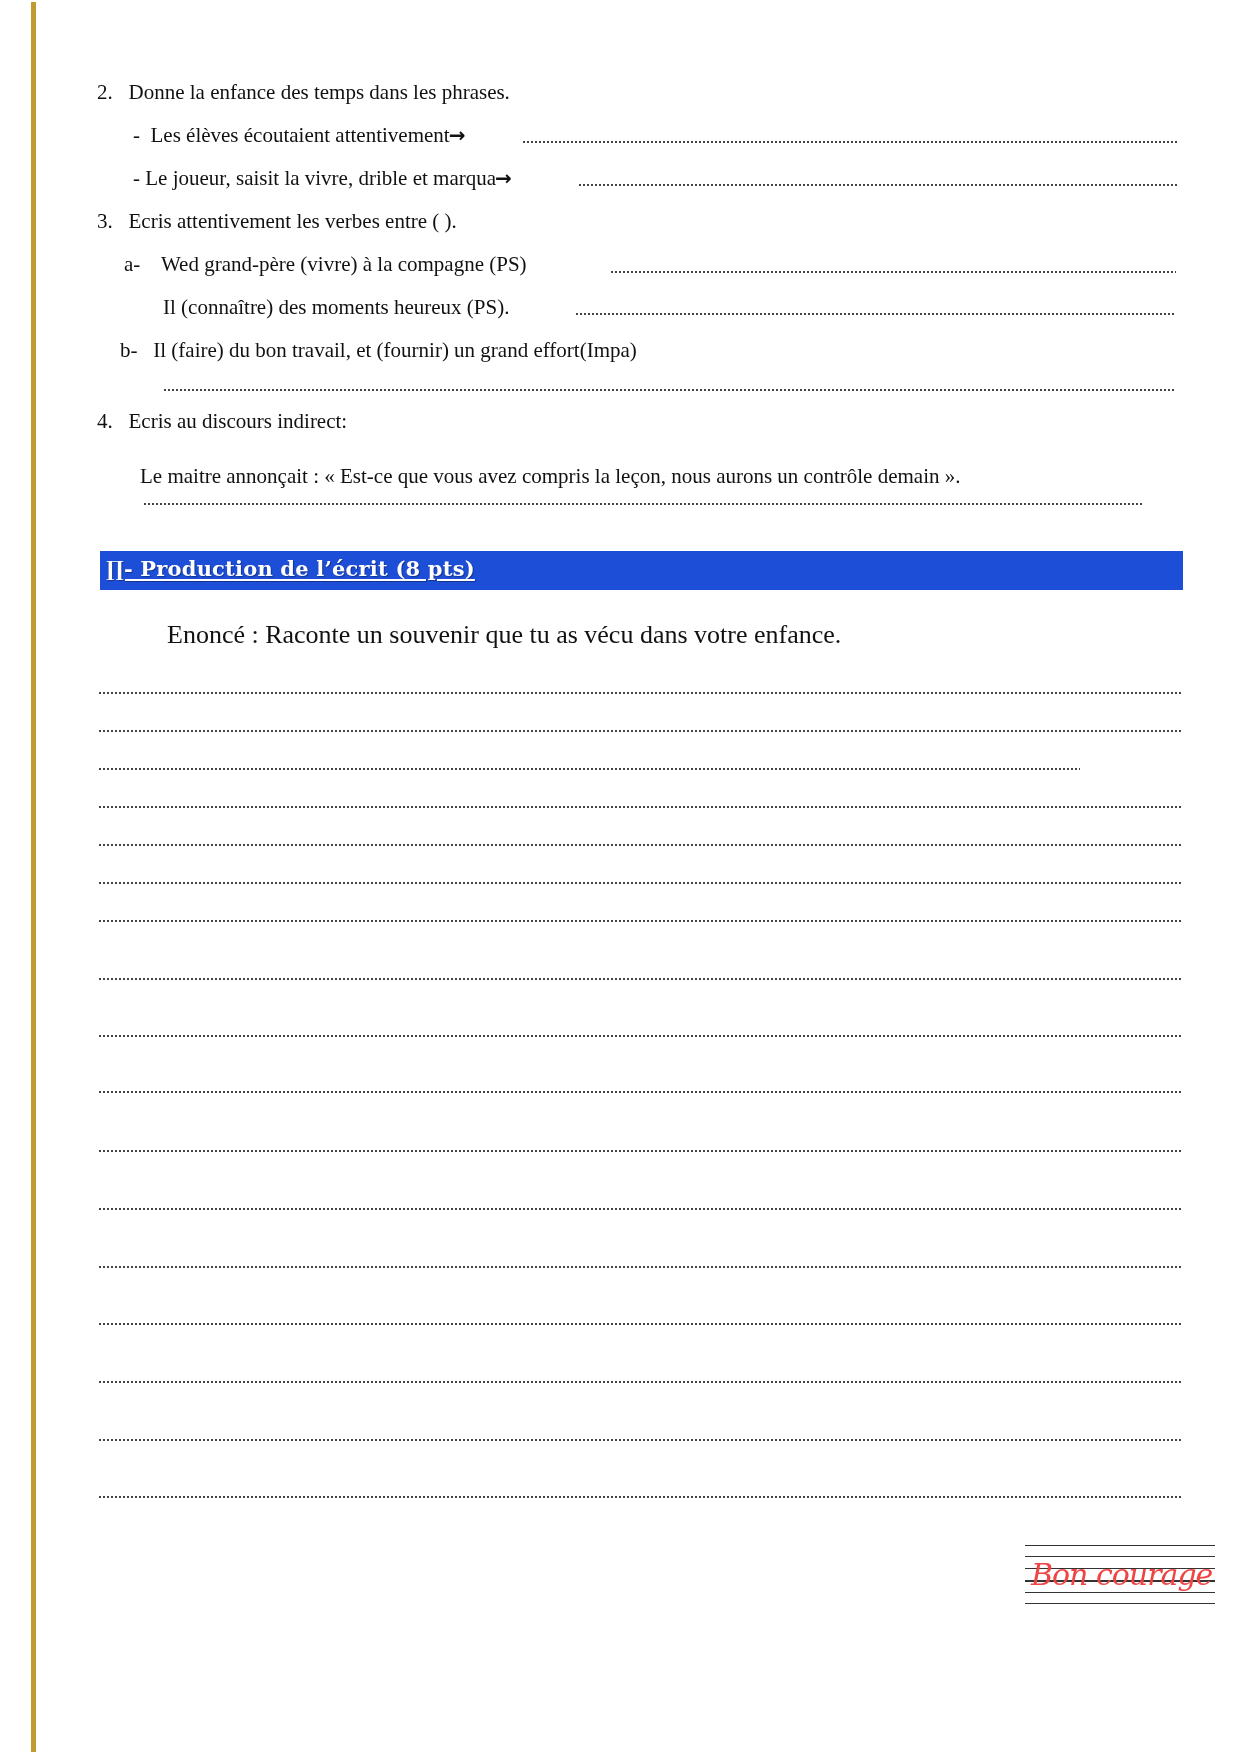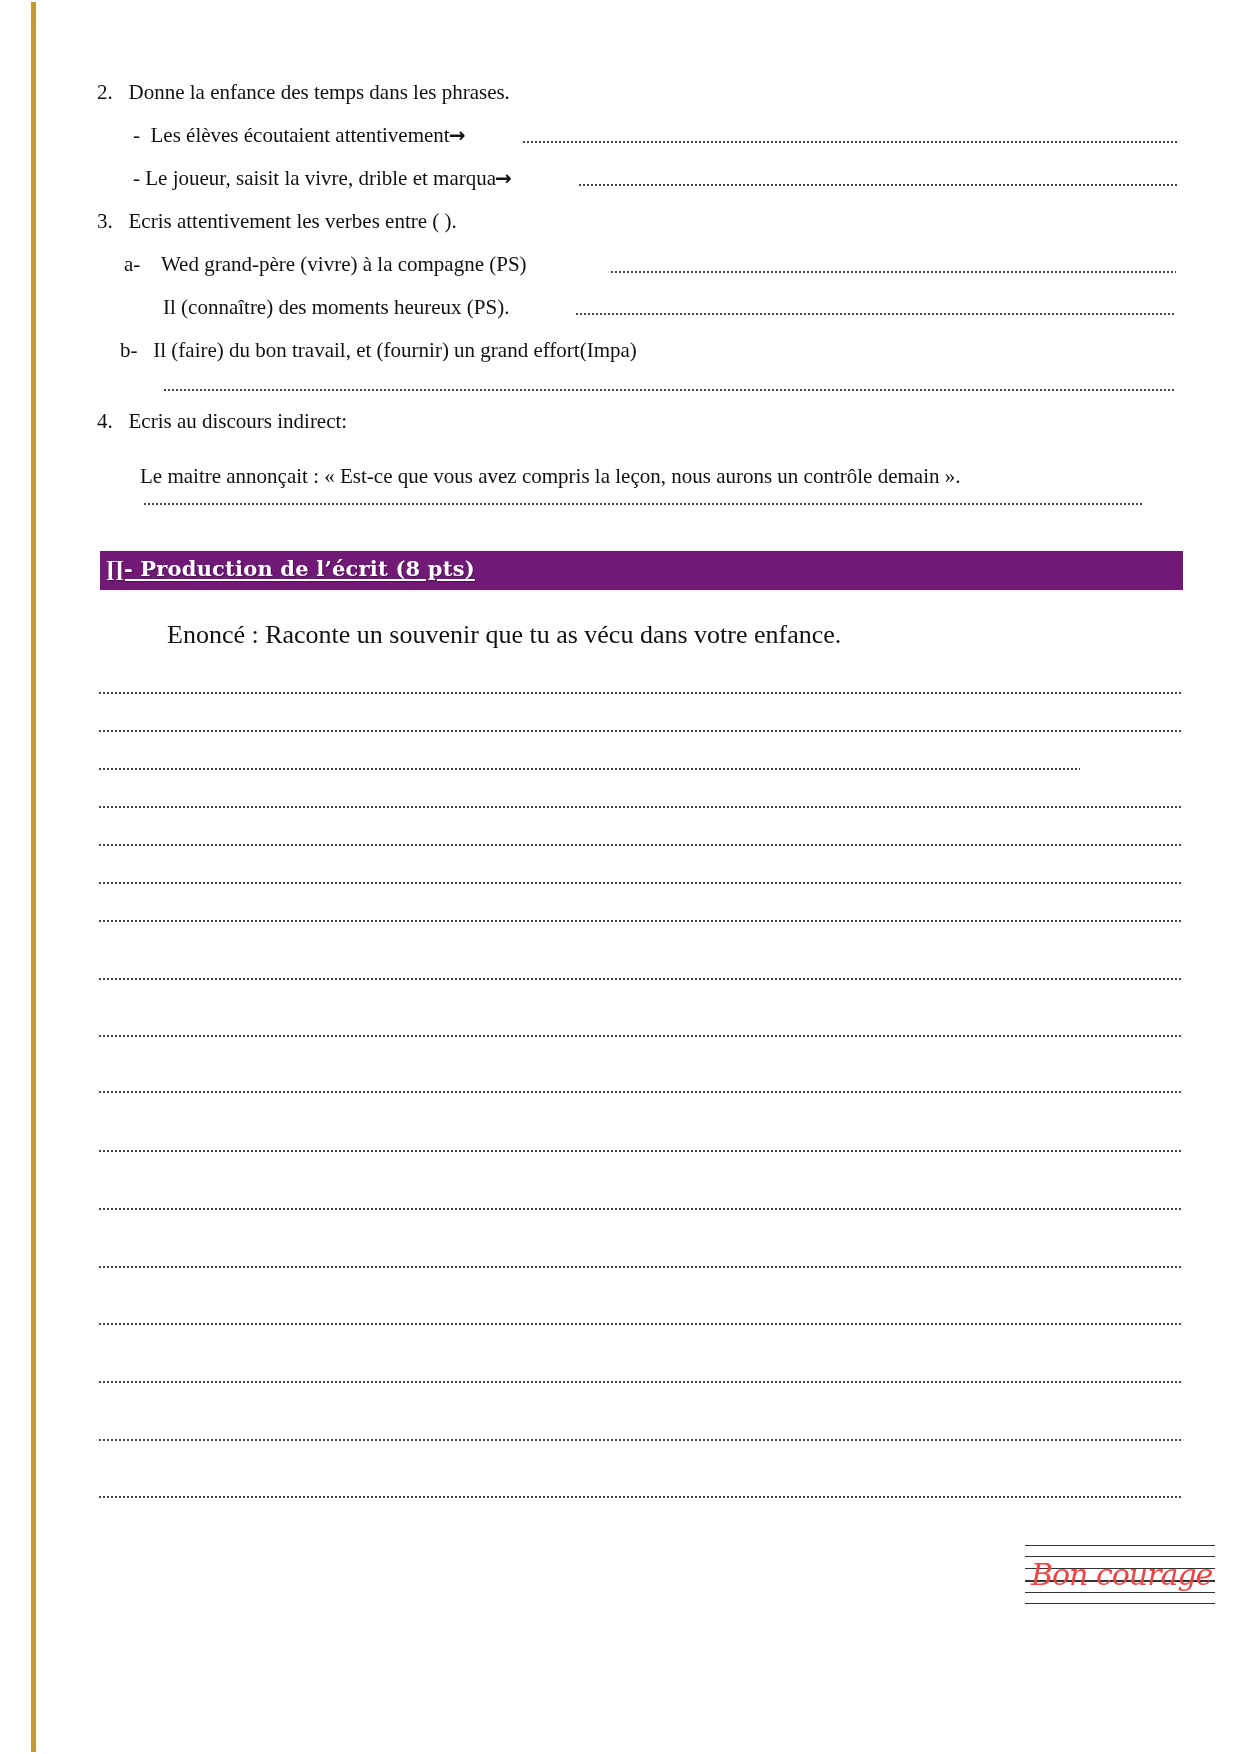--- a/index.html
+++ b/index.html
@@ -4,21 +4,21 @@
 <style>
   html, body { margin: 0; padding: 0; background: #ffffff; }
   body { width: 1240px; height: 1754px; position: relative; overflow: hidden;
          font-family: "Liberation Serif", "DejaVu Serif", serif; color: #111; }
   .left-rule { position: absolute; left: 31px; top: 2px; width: 5px; height: 1750px; background: #c29a30; }
   .line { position: absolute; font-size: 21px; white-space: nowrap; line-height: 26px; }
   .dots { position: absolute; height: 2px;
           background-image: radial-gradient(circle, #444 0.9px, transparent 1.1px);
           background-size: 4px 2px; background-repeat: repeat-x; }
   .arrow { font-family: "DejaVu Sans", sans-serif; font-size: 20px; font-weight: bold; margin-left: -1px; }
-  .band { position: absolute; left: 100px; top: 551px; width: 1083px; height: 39px; background: #701a75; }
+  .band { position: absolute; left: 100px; top: 551px; width: 1083px; height: 39px; background: #1d4ed8; }
   .band-title { position: absolute; left: 6px; top: 5px; color: #fff; font-size: 21px; font-weight: bold;
                 font-family: "DejaVu Serif", serif; text-decoration: underline; text-decoration-thickness: 2px;
                 text-underline-offset: 3px; text-shadow: 1px 1px 1px rgba(0,0,0,0.35); letter-spacing: 0.2px; }
   .enonce { position: absolute; left: 147px; top: 620px; font-size: 26px; white-space: nowrap; margin-left: 20px; }
   .courage { position: absolute; left: 1025px; top: 1545px; width: 190px; height: 70px; }
   .staff { position: absolute; left: 0; width: 190px; height: 1px; background: #333; }
   .courage-text { position: absolute; left: 6px; top: 12px; font-family: "DejaVu Serif", serif; font-style: italic;
                   font-size: 30px; letter-spacing: -1px; color: #ef4444; }
 </style>
 </head>

